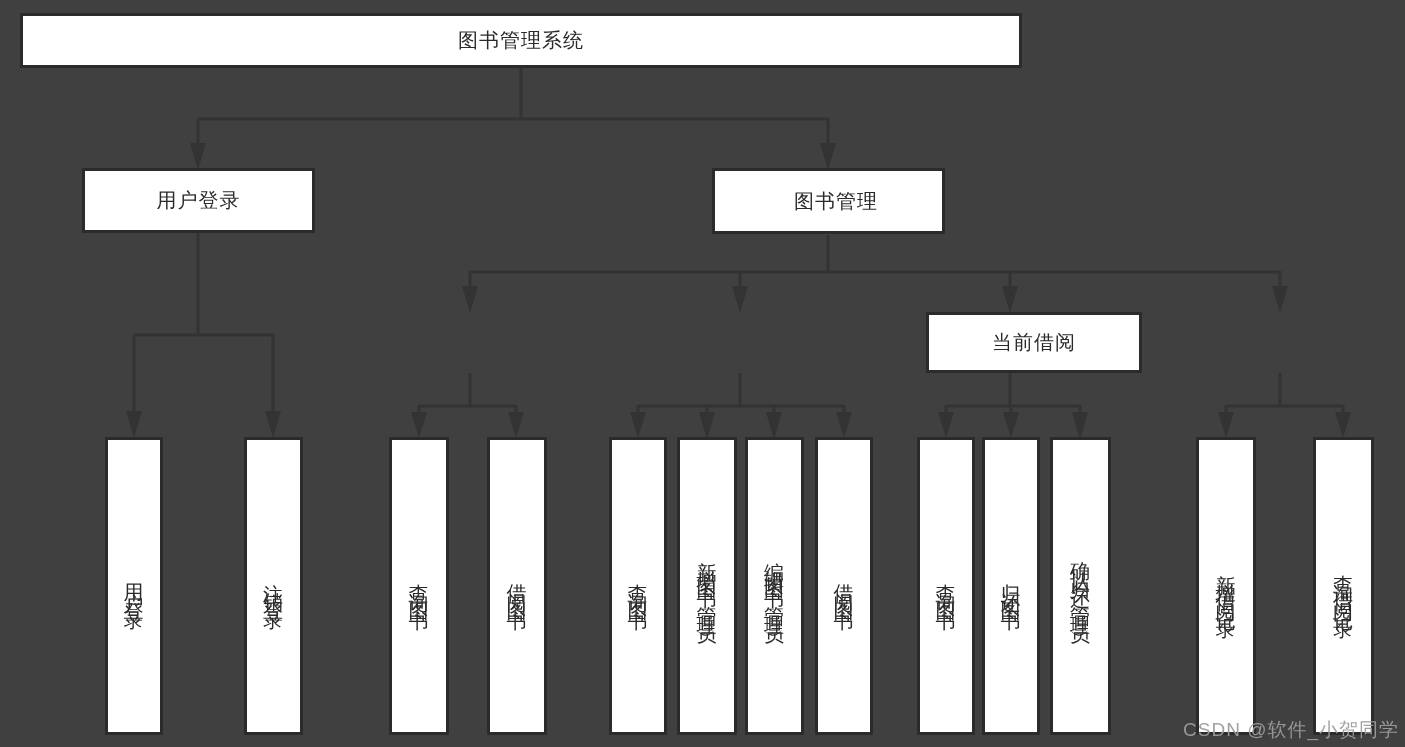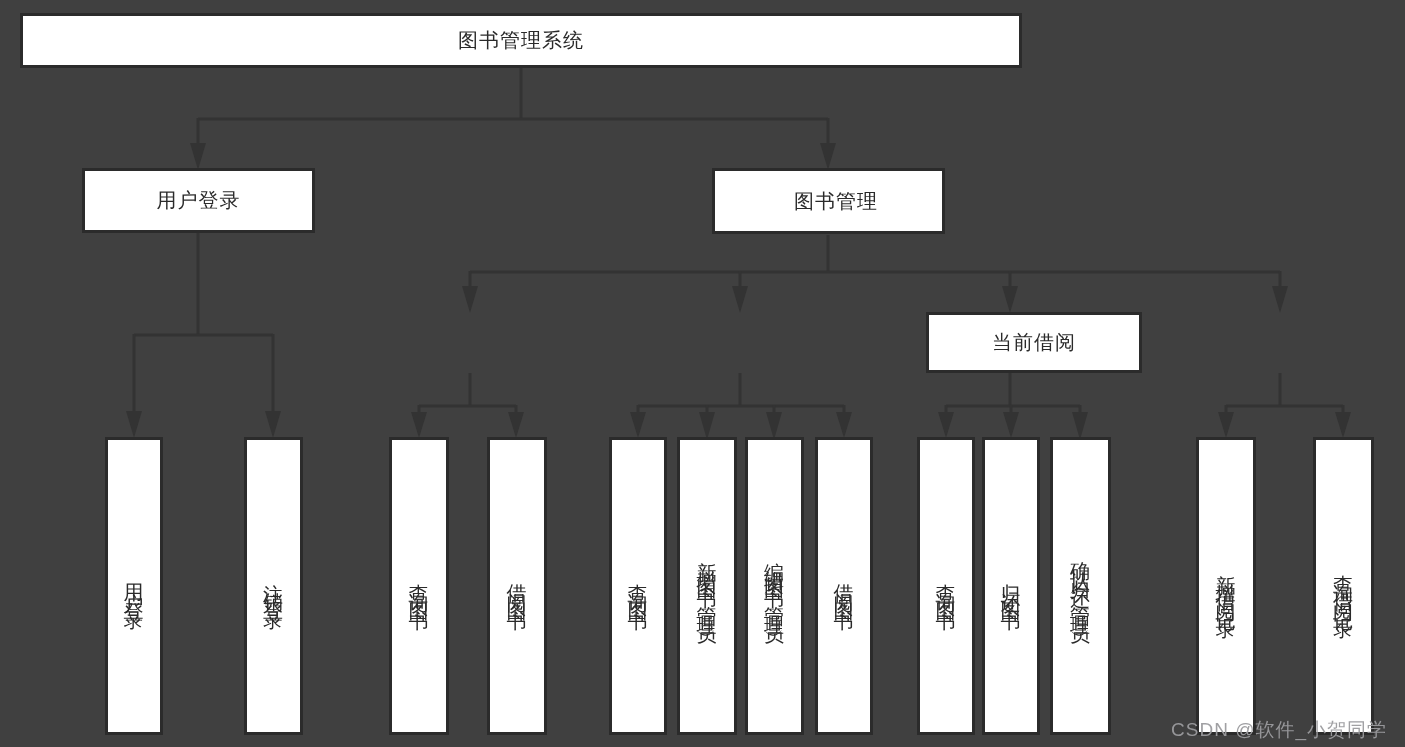--- a/index.html
+++ b/index.html
@@ -29,21 +29,21 @@
     writing-mode:vertical-rl;
     text-orientation:mixed;
     font-size:20px;color:#2a2a2a;
     letter-spacing:9px;
     line-height:1;
     z-index:2;
     box-sizing:border-box;
   }
   .watermark{
     position:absolute;
-    right:18px;bottom:4px;
+    right:6px;bottom:4px;
     font-size:19px;
     color:rgba(155,155,158,0.95);
     letter-spacing:1px;
     z-index:3;
     white-space:nowrap;
   }
 </style>
 </head>
 <body>
 

